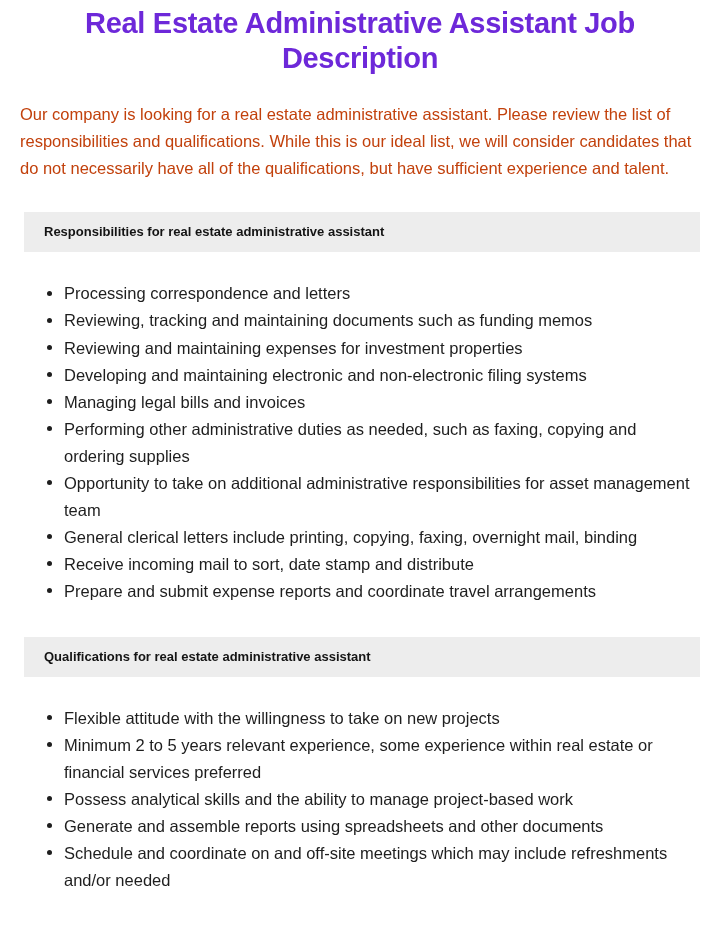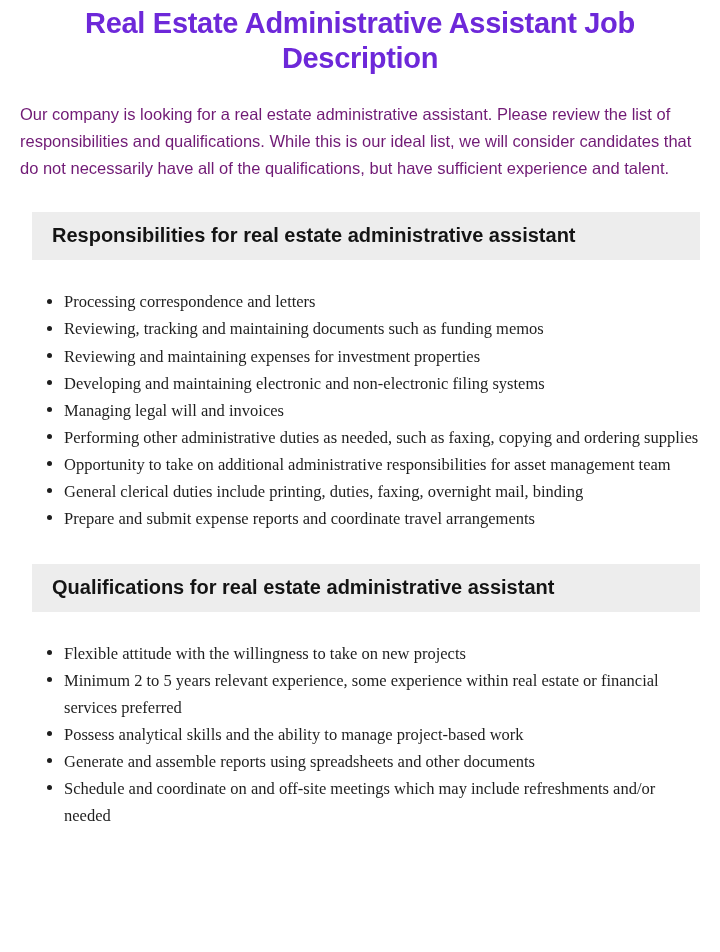--- a/index.html
+++ b/index.html
@@ -24,42 +24,41 @@
     font-weight: 800;
     text-align: center;
     margin: 4px 24px 24px 24px;
     letter-spacing: -0.3px;
     color: #6d28d9;
   }
   p.intro {
     font-size: 16.5px;
     line-height: 1.65;
     margin: 0 0 30px 0;
-    color: #701a75;
+    color: #c2410c;
   }
   .section-bar {
     background: #ededed;
     padding: 12px 20px 13px 20px;
-    font-size: 20px;
+    font-size: 13px;
     font-weight: 700;
     color: #141414;
-    margin: 0 0 28px 12px;
+    margin: 0 0 28px 4px;
   }
   ul.bullet-list {
     margin: 0 0 32px 0;
     padding: 0 0 0 44px;
     list-style: none;
   }
   ul.bullet-list li {
     position: relative;
     font-size: 16.5px;
     line-height: 1.64;
     color: #1e1e1e;
     padding-left: 0;
-    font-family: Liberation Serif, serif;
   }
   ul.bullet-list li::before {
     content: "";
     position: absolute;
     left: -17px;
     top: 0.62em;
     width: 5px;
     height: 5px;
     border-radius: 50%;
     background: #1e1e1e;
@@ -77,24 +76,25 @@
 
   <p class="intro">Our company is looking for a real estate administrative assistant. Please review the list of responsibilities and qualifications. While this is our ideal list, we will consider candidates that do not necessarily have all of the qualifications, but have sufficient experience and talent.</p>
 
   <div class="section-bar">Responsibilities for real estate administrative assistant</div>
 
   <ul class="bullet-list">
     <li>Processing correspondence and letters</li>
     <li>Reviewing, tracking and maintaining documents such as funding memos</li>
     <li>Reviewing and maintaining expenses for investment properties</li>
     <li>Developing and maintaining electronic and non-electronic filing systems</li>
-    <li>Managing legal will and invoices</li>
+    <li>Managing legal bills and invoices</li>
     <li>Performing other administrative duties as needed, such as faxing, copying and ordering supplies</li>
     <li>Opportunity to take on additional administrative responsibilities for asset management team</li>
-    <li>General clerical duties include printing, duties, faxing, overnight mail, binding</li>
+    <li>General clerical letters include printing, copying, faxing, overnight mail, binding</li>
+    <li>Receive incoming mail to sort, date stamp and distribute</li>
     <li>Prepare and submit expense reports and coordinate travel arrangements</li>
   </ul>
 
   <div class="section-bar">Qualifications for real estate administrative assistant</div>
 
   <ul class="bullet-list last">
     <li>Flexible attitude with the willingness to take on new projects</li>
     <li>Minimum 2 to 5 years relevant experience, some experience within real estate or financial services preferred</li>
     <li>Possess analytical skills and the ability to manage project-based work</li>
     <li>Generate and assemble reports using spreadsheets and other documents</li>

